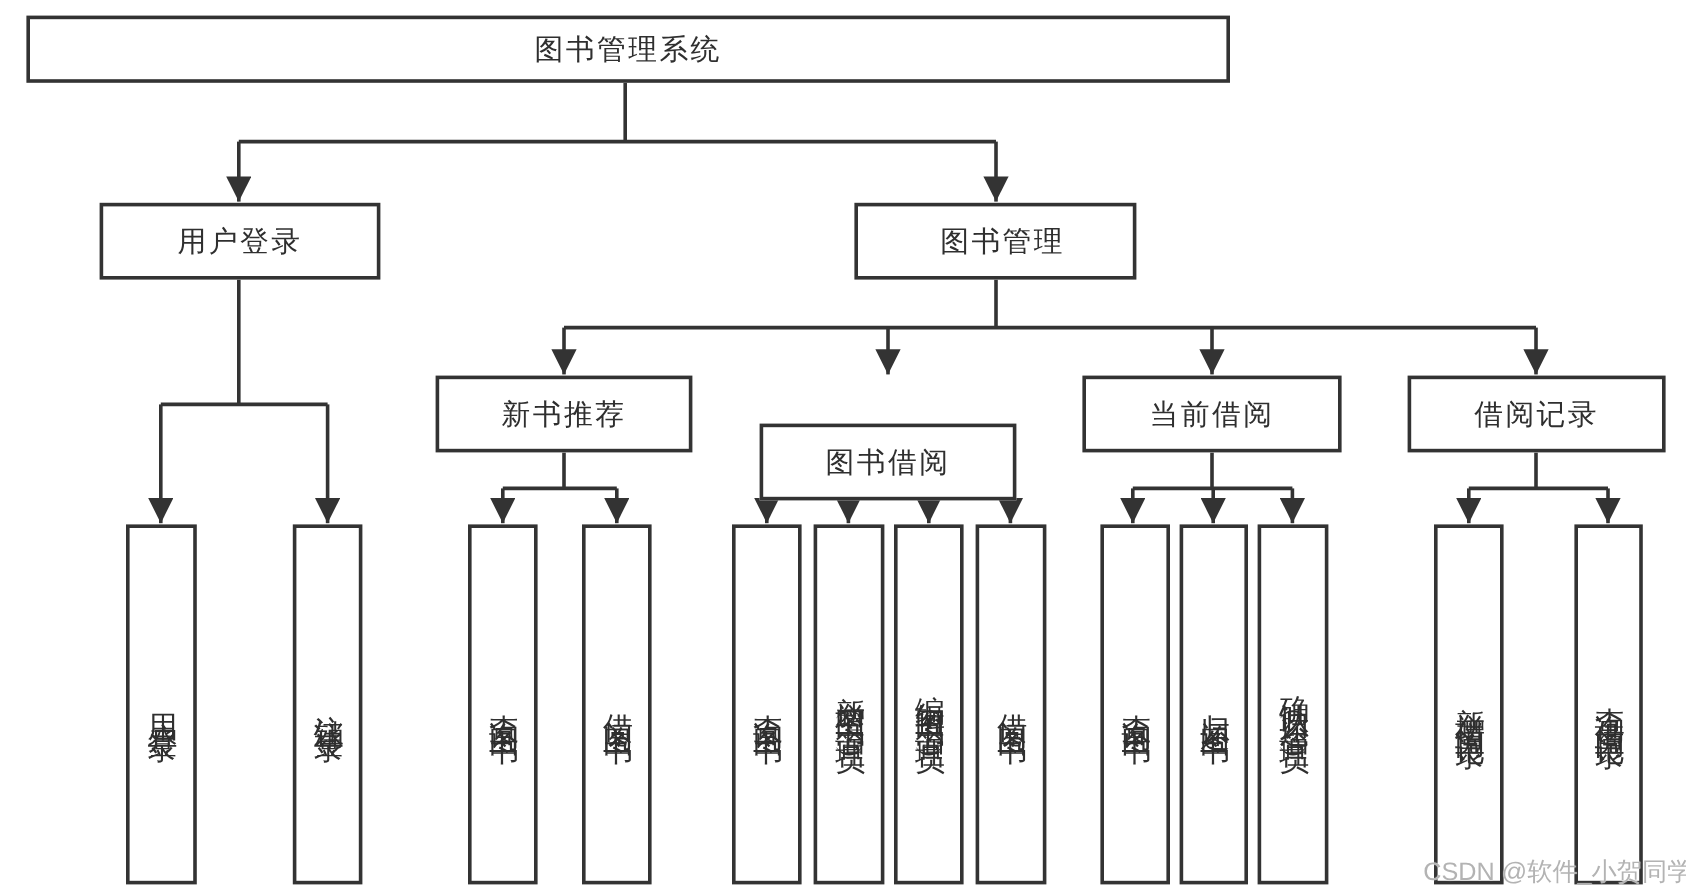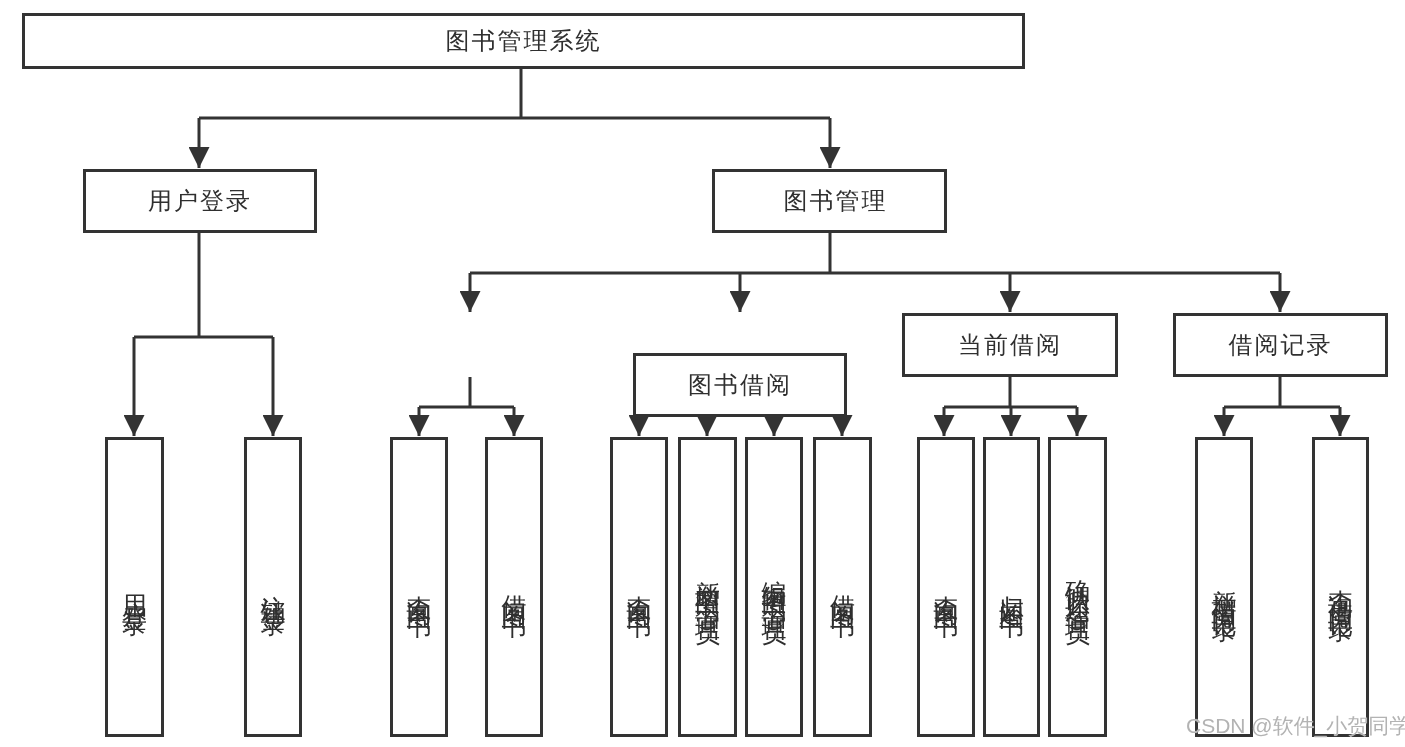--- a/index.html
+++ b/index.html
@@ -113,20 +113,23 @@
     <span>图书管理系统</span>
   </div>
 
   <div class="box h-box" style="left:83px; top:169px; width:234px; height:64px;">
     <span>用户登录</span>
   </div>
   <div class="box h-box" style="left:712px; top:169px; width:235px; height:64px;padding-left:12px;">
     <span>图书管理</span>
   </div>
 
+  <div class="box h-box" style="left:363px; top:313px; width:214px; height:64px;">
+    <span>新书推荐</span>
+  </div>
   <div class="box h-box" style="left:633px; top:313px; width:214px; height:64px;margin-top:40px;">
     <span>图书借阅</span>
   </div>
   <div class="box h-box" style="left:1173px; top:313px; width:215px; height:64px;">
     <span>借阅记录</span>
   </div>
   <div class="box h-box" style="left:902px; top:313px; width:216px; height:64px;">
     <span>当前借阅</span>
   </div>
 

